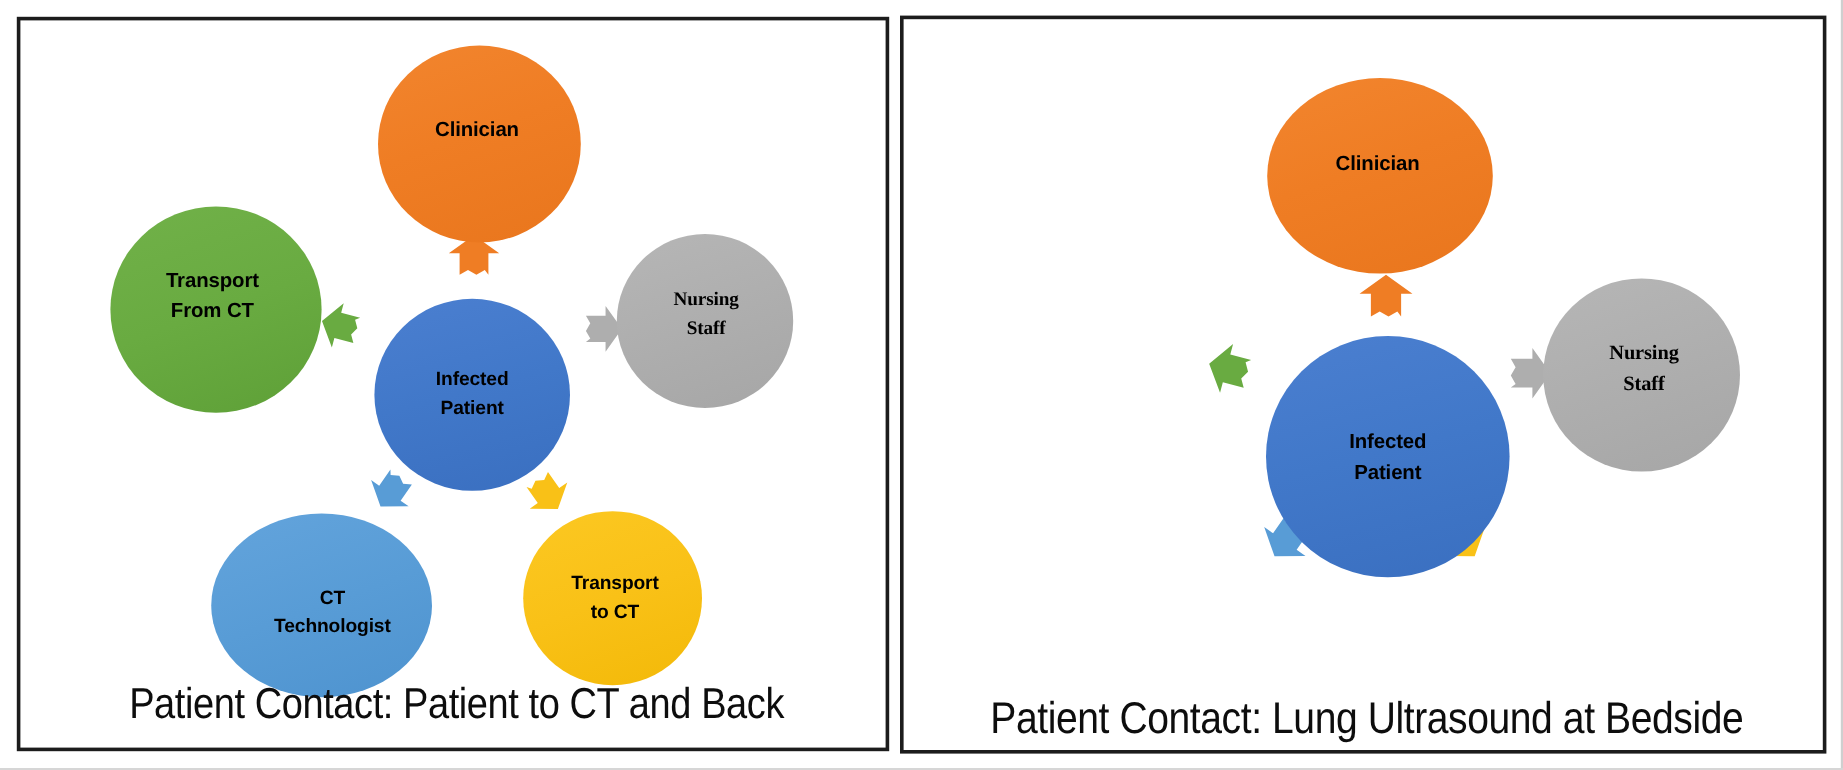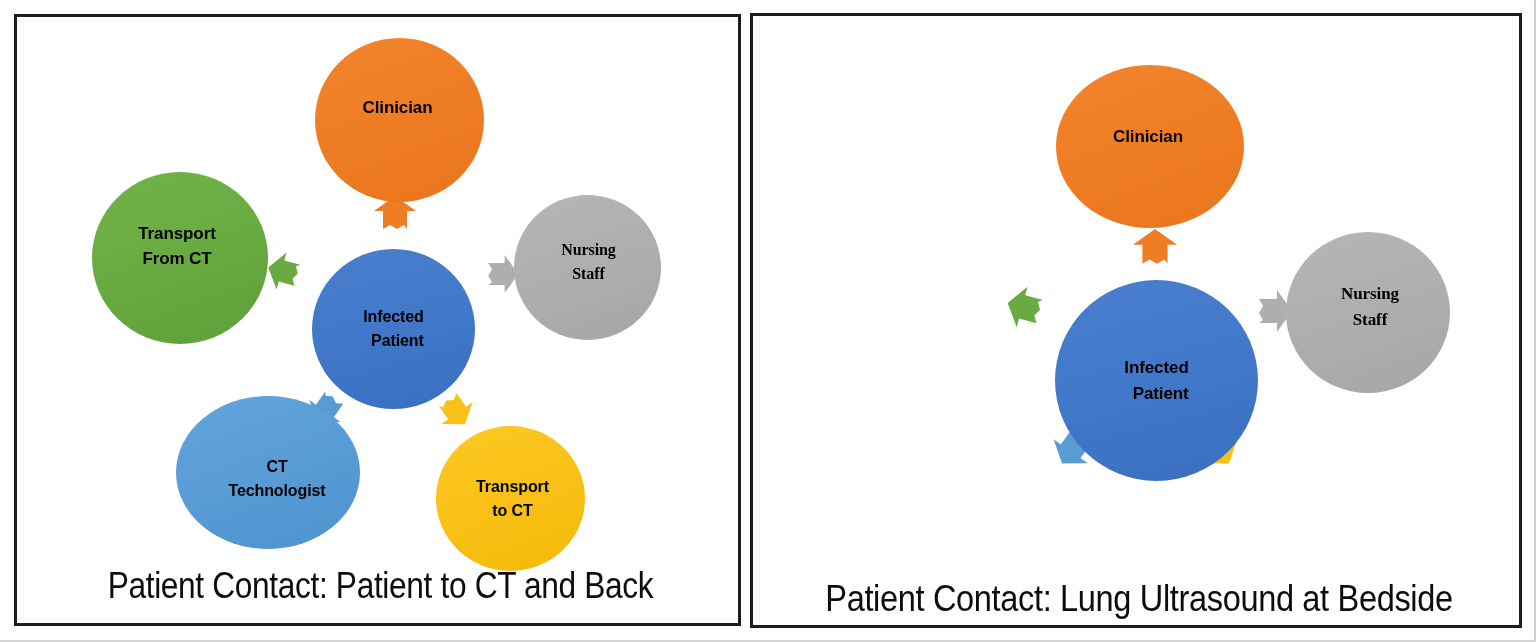--- a/index.html
+++ b/index.html
@@ -79,21 +79,21 @@
     letter-spacing: -0.1px;
     box-sizing: border-box;
   }
   .node .label {
     display: block;
     white-space: pre-line;
     padding: 0 6px;
   }
 
   .fill-orange { background: linear-gradient(160deg, #f2852e 0%, #ef7d24 45%, #e9761d 100%); }
-  .fill-blue   { background: linear-gradient(165deg, #4b7fd0 0%, #4178c9 48%, #3a6fc0 100%); text-align: right; }
+  .fill-blue   { background: linear-gradient(165deg, #4b7fd0 0%, #4178c9 48%, #3a6fc0 100%); }
   .fill-green  { background: linear-gradient(160deg, #71b149 0%, #69ab41 50%, #5ea037 100%); }
   .fill-gray   { background: linear-gradient(160deg, #b6b6b6 0%, #aeaeae 50%, #a6a6a6 100%); font-family: Liberation Serif, serif; }
   .fill-ltblue { background: linear-gradient(160deg, #63a4dc 0%, #589cd6 50%, #4e93cf 100%); }
   .fill-yellow { background: linear-gradient(160deg, #fcc822 0%, #f9c117 50%, #f3b908 100%); }
 
   
   .arrow {
     position: absolute;
     transform-origin: 50% 50%;
   }
@@ -161,21 +161,21 @@
       <div class="node fill-gray" style="left:497px; top:178px; width:147px; height:145px; font-size:16px;">
         <span class="label" style="transform: translate(1px,-6px);">Nursing
 Staff</span>
       </div>
 
       <div class="node fill-yellow" style="left:419px; top:409px; width:149px; height:145px; font-size:16px;">
         <span class="label" style="transform: translate(2px,0px);">Transport
 to CT</span>
       </div>
 
-      <div class="node fill-ltblue" style="left:159px; top:379px; width:184px; height:153px; font-size:16px;justify-content:center;">
+      <div class="node fill-ltblue" style="left:159px; top:411px; width:184px; height:153px; font-size:16px;justify-content:center;">
         <span class="label" style="transform: translate(9px,6px);">CT
 Technologist</span>
       </div>
 
       <div class="node fill-green" style="left:75px; top:155px; width:176px; height:172px; font-size:17px;">
         <span class="label" style="transform: translate(-3px,-12px);">Transport
 From CT</span>
       </div>
 
       <div class="caption" style="left:0px; top:548px; width:727px; text-align:center; font-size:36px;">Patient Contact: Patient to CT and Back</div>

